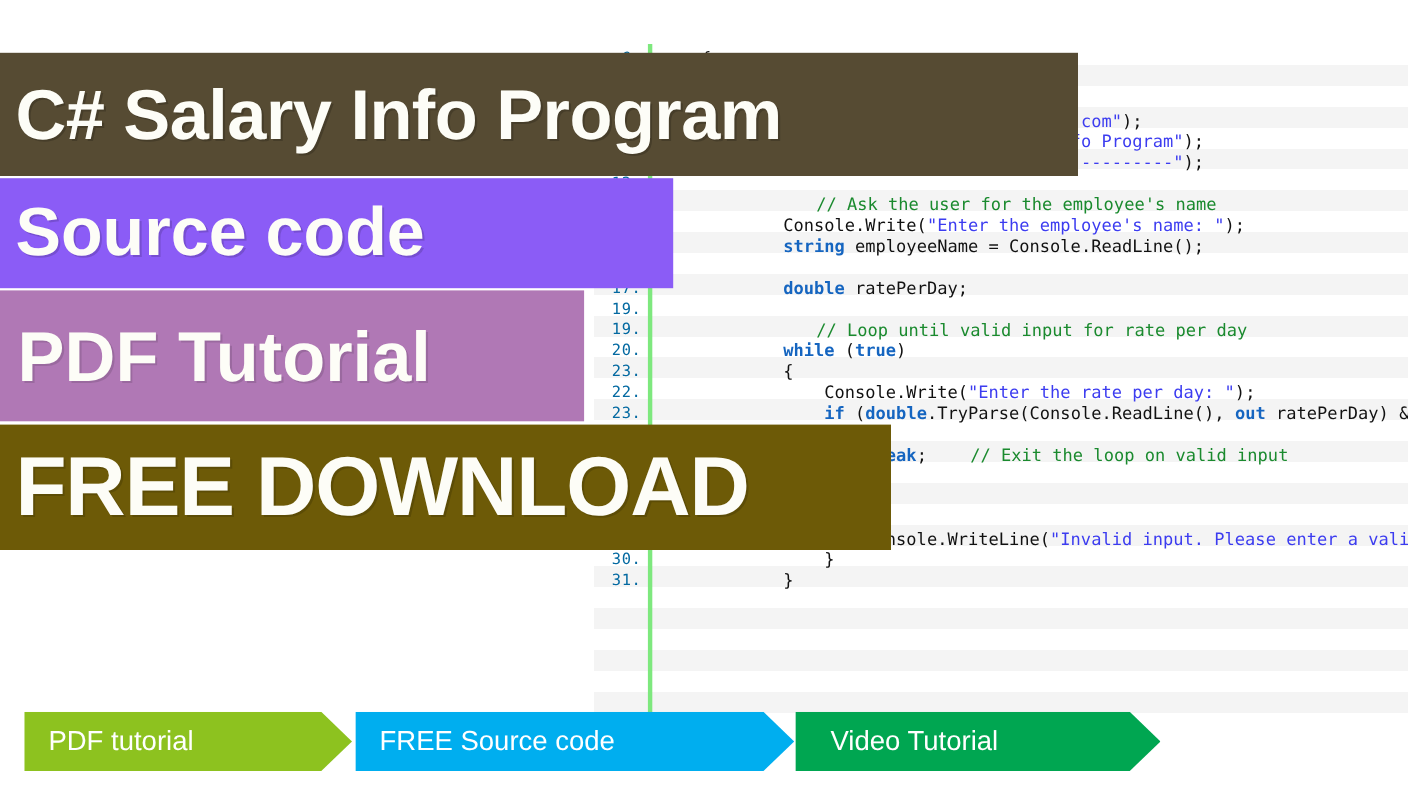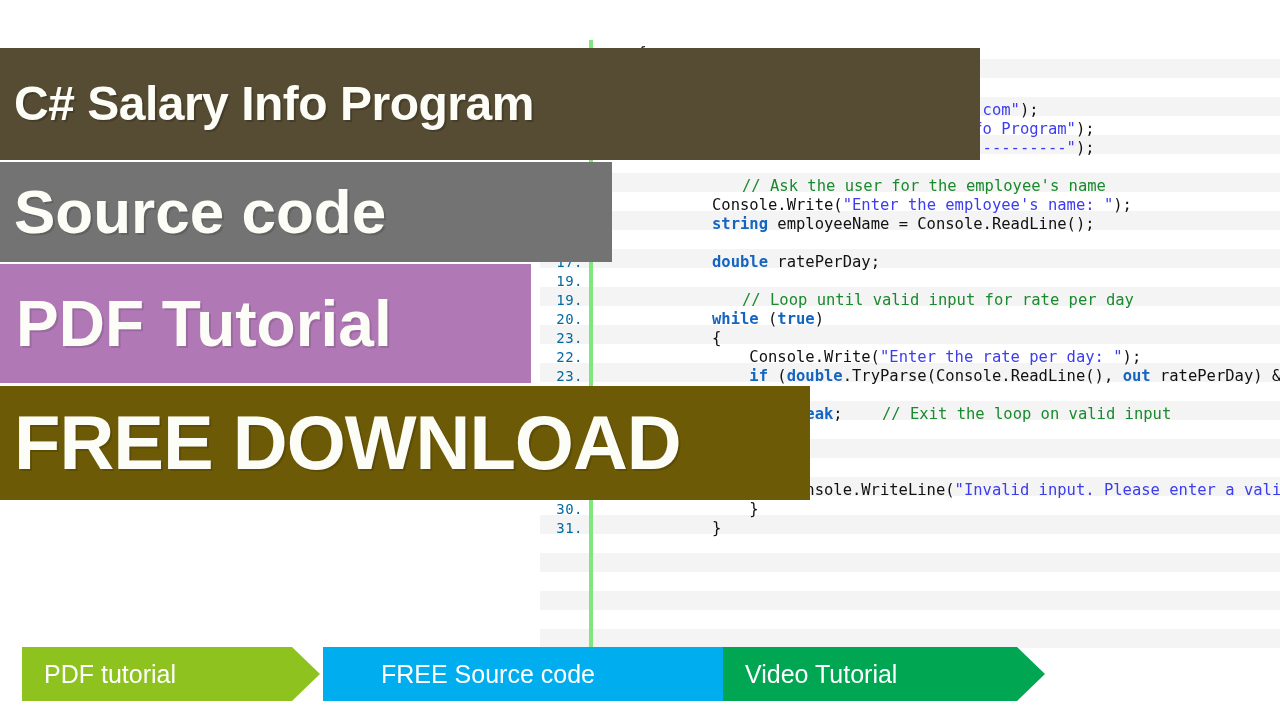--- a/index.html
+++ b/index.html
@@ -40,26 +40,26 @@
   .cmt{color:#1a8a2e;margin-left:30px;}
 
   
   .banner{position:absolute;display:flex;align-items:center;color:#fdfdf7;}
   .banner span{display:block;}
 
   .b-title{
     left:0;top:48px;width:980px;height:112px;background:#564b33;
   }
   .b-title span{
-    font-size:48px;font-weight:bold;padding-left:14px;letter-spacing:-0.5px;
+    font-size:64px;font-weight:bold;padding-left:14px;letter-spacing:-0.5px;
     line-height:1;text-shadow:2px 2px 0 rgba(0,0,0,.18);
   }
 
   .b-source{
-    left:0;top:162px;width:612px;height:100px;background:#737373;
+    left:0;top:162px;width:612px;height:100px;background:#8b5cf6;
   }
   .b-source span{
     font-size:62px;font-weight:bold;padding-left:14px;line-height:1;
     text-shadow:2px 2px 0 rgba(0,0,0,.15);
   }
 
   .b-pdf{
     left:0;top:264px;width:531px;height:119px;background:#b078b5;
   }
   .b-pdf span{
@@ -77,22 +77,22 @@
 
   
   .ribbon{position:absolute;left:0;top:647px;height:54px;width:1280px;}
   .chev{
     position:absolute;top:0;height:54px;display:flex;align-items:center;
     color:#ffffff;font-size:25px;
     clip-path:polygon(0 0, calc(100% - 28px) 0, 100% 50%, calc(100% - 28px) 100%, 0 100%);
   }
   .chev span{padding-left:22px;display:block;line-height:1;}
   .chev-pdf{left:22px;width:298px;background:#8dc21f;}
-  .chev-src{left:323px;width:399px;background:#00aeef;padding-left:36px;}
-  .chev-vid{left:723px;width:322px;background:#00a651;}
+  .chev-src{left:323px;width:399px;background:#00aeef;}
+  .chev-vid{left:723px;width:322px;background:#00a651;padding-left:10px;}
 </style>
 </head>
 <body>
 
 <div id="stage">
 
   <div class="code-panel">
     <div class="code-stripes"></div>
     <div class="gutter" id="gutter">
         <div class="ln" style="top:4px">6.</div>

